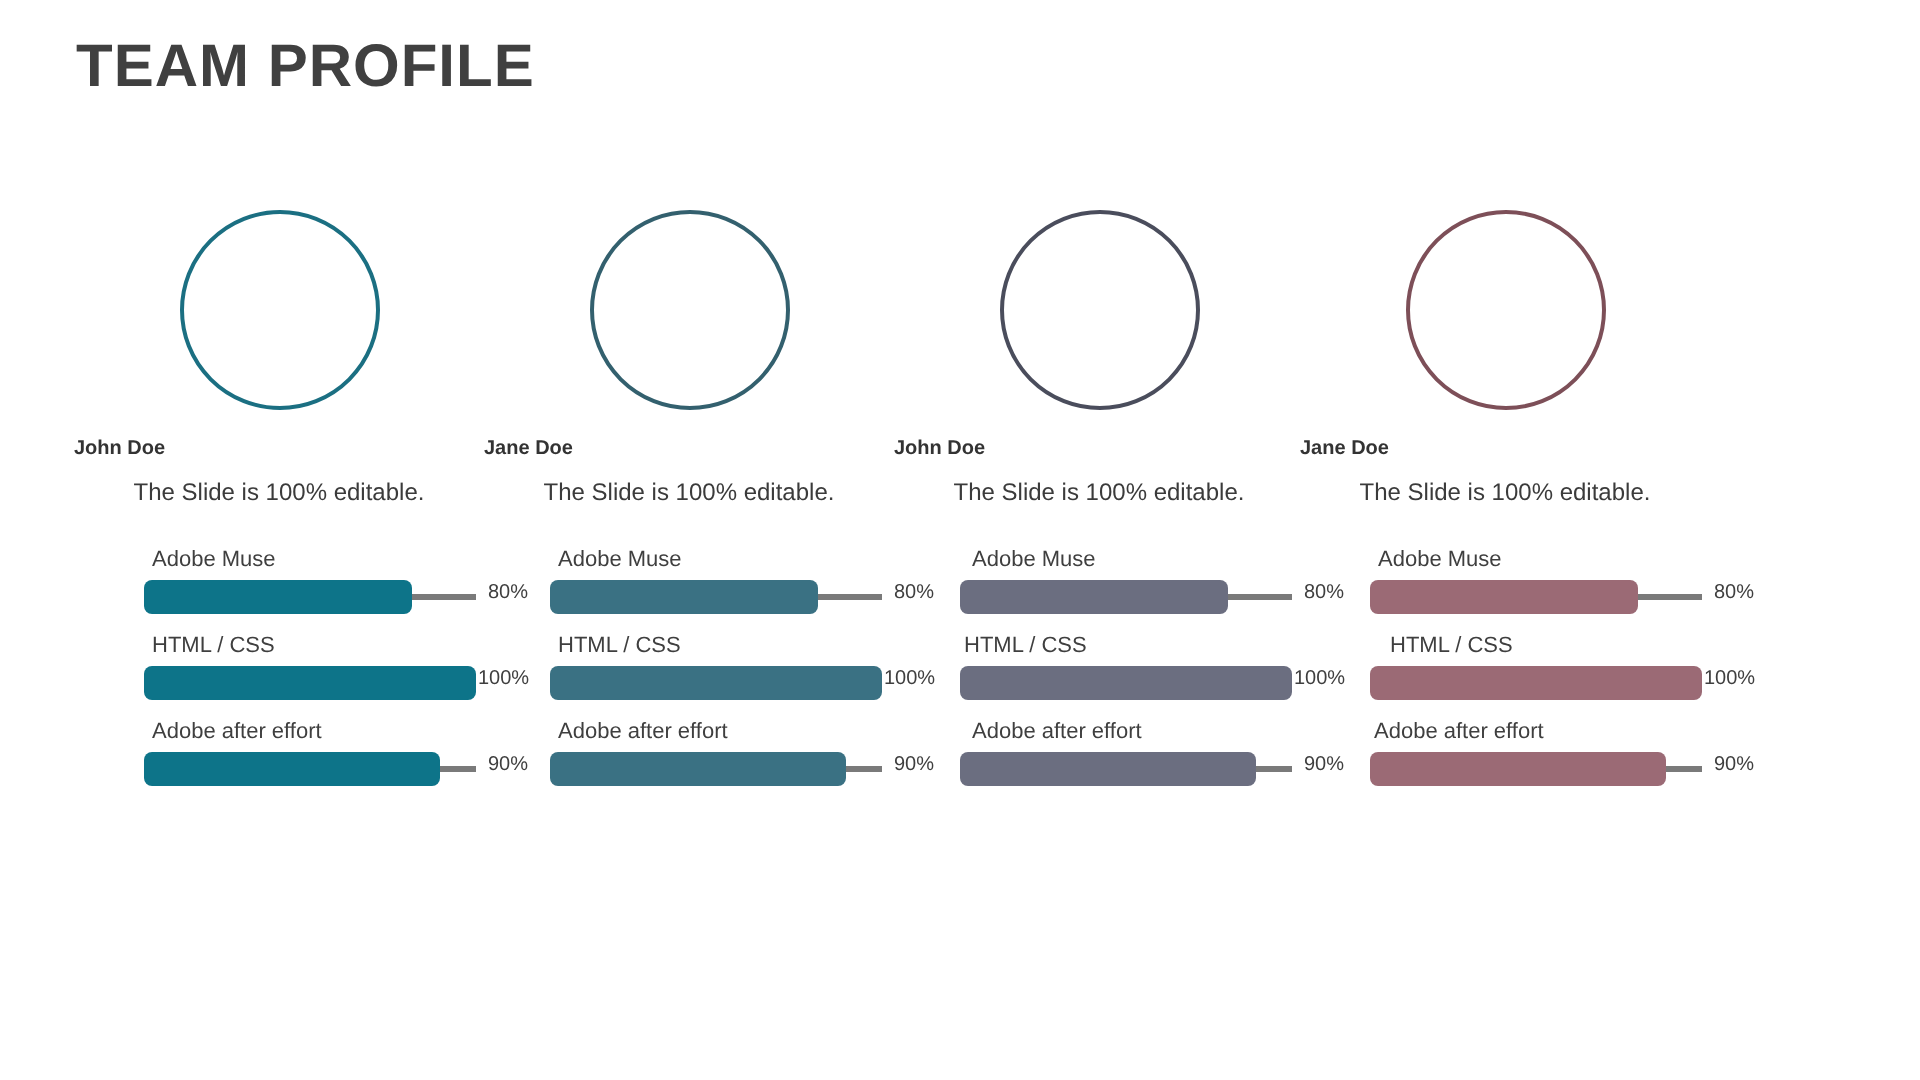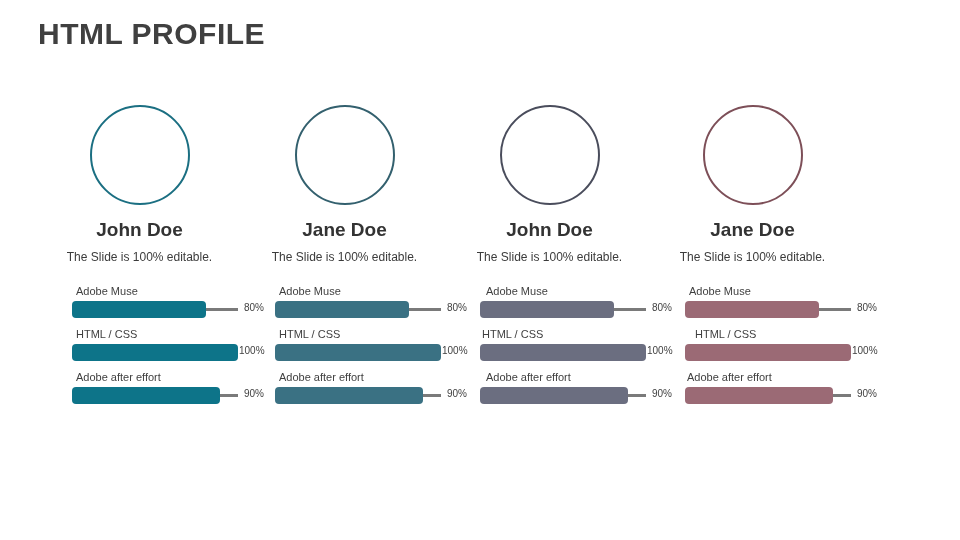--- a/index.html
+++ b/index.html
@@ -63,23 +63,22 @@
   .avatar-art {
     position: absolute;
     inset: 0;
     border-radius: 50%;
     overflow: hidden;
   }
   .avatar-art svg { display: block; width: 100%; height: 100%; }
 
   
   .person-name {
-    text-align: center;
     margin-top: 14px;
-    font-size: 19px;
+    font-size: 10px;
     font-weight: bold;
     color: #333333;
   }
   .person-desc {
     text-align: center;
     margin-top: 9px;
     font-size: 12px;
     line-height: 15px;
     color: #3b3b3b;
     padding: 0 22px;
@@ -140,21 +139,21 @@
   .col-3 .skill-label { margin-left: 4px; }
   .col-2 .skill:nth-child(2) .skill-label { margin-left: 2px; }
   .col-3 .skill:nth-child(2) .skill-label { margin-left: 10px; }
   .col-3 .skill:nth-child(3) .skill-label { margin-left: 2px; }
 </style>
 </head>
 <body>
 
 <div id="slide">
 
-  <div id="page-title">HTML PROFILE</div>
+  <div id="page-title">TEAM PROFILE</div>
 
   <div class="column col-0">
     <div class="avatar-wrap">
       <div class="avatar-art">
         <svg viewBox="0 0 100 100">
           <circle cx="50" cy="50" r="48" fill="#ffffff"></circle>
           <g>
             <path d="M50 38 q-13 0 -19 11 q-5 9 -6 23 h50 q-1 -14 -6 -23 q-6 -11 -19 -11z" fill="#1d5f6b"></path>
             <path d="M50 38 q-13 0 -19 11 q-5 9 -6 23 h14 l7 -26z" fill="#17505c"></path>
             <path d="M42 38 l8 9 l8 -9 l5 3 l-13 14 l-13 -14z" fill="#f7f7f7"></path>

